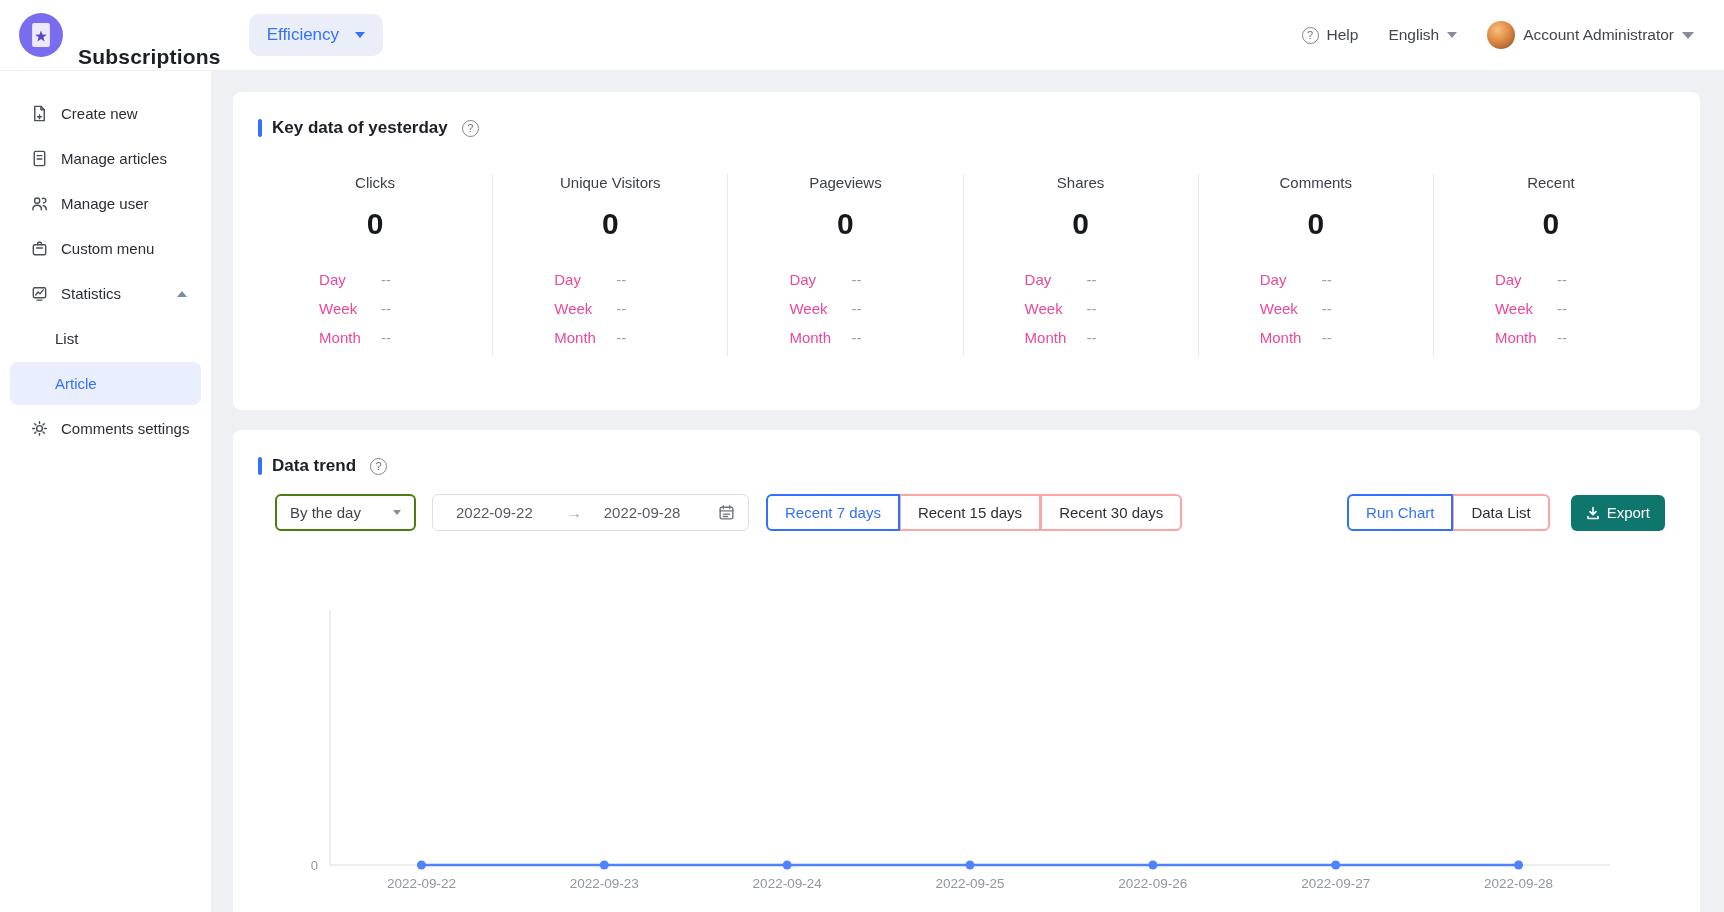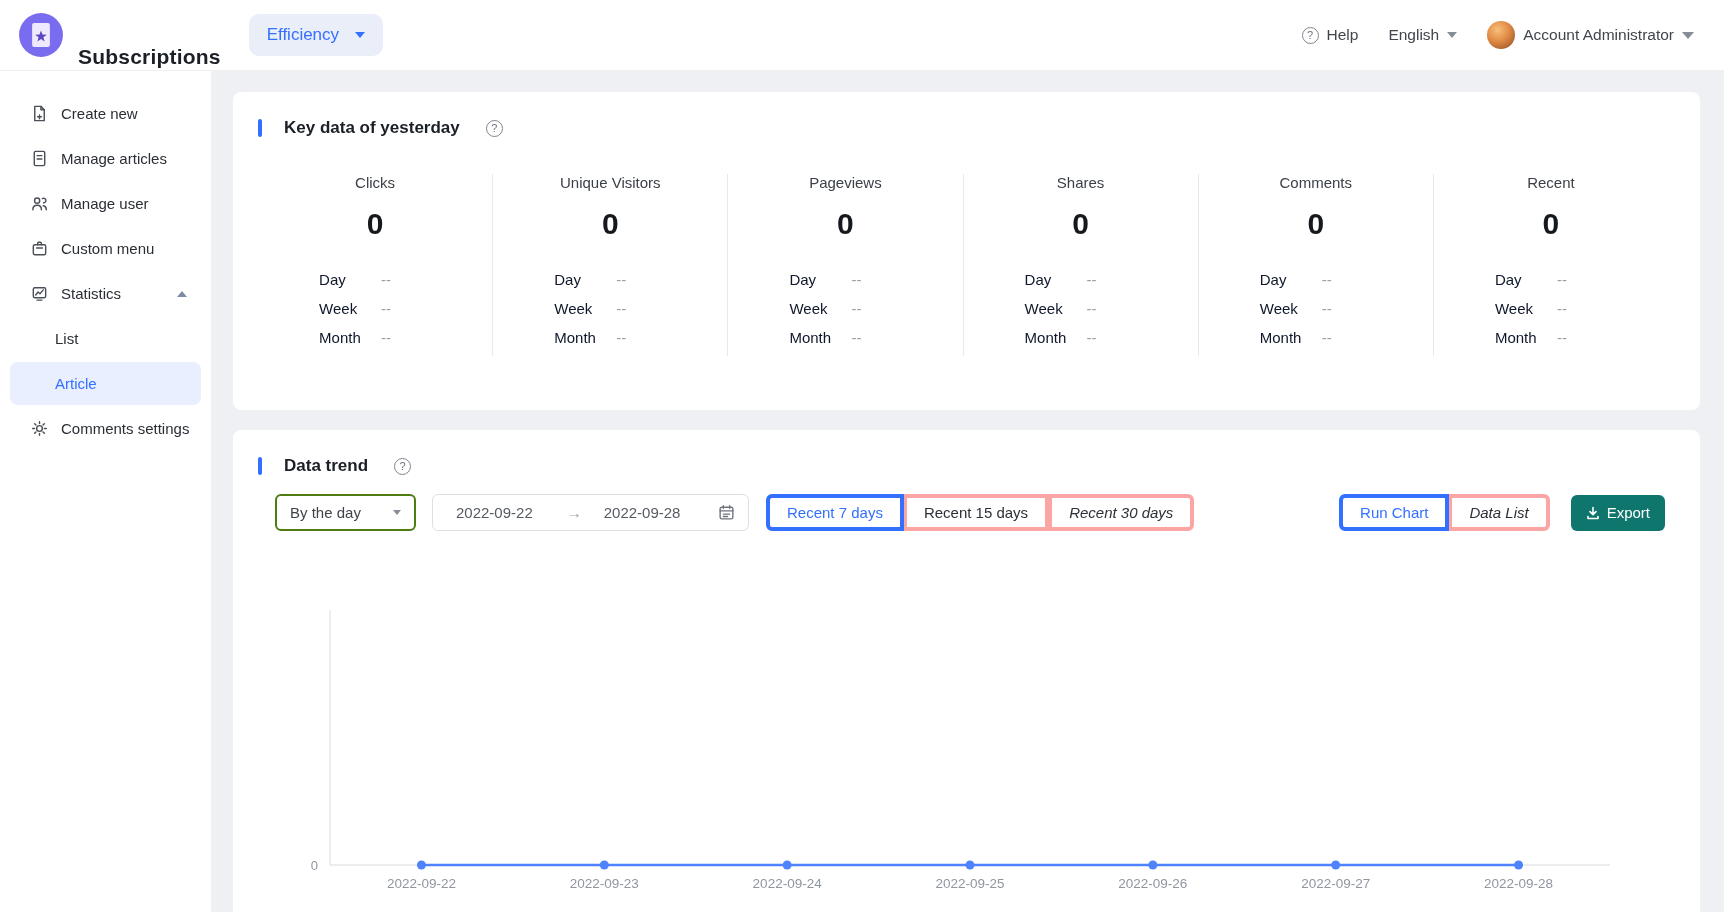--- a/index.html
+++ b/index.html
@@ -38,53 +38,53 @@
   .side-item.child { padding-left:45px; }
   .side-item.selected { background:#e9efff; color:var(--accent,#3370ff); font-weight:500; }
   .side-item .expand { margin-left:auto; margin-right:14px; }
 
   
   .main { position:absolute; left:212px; top:70px; right:0; bottom:0; background:#eef0f3;
           padding:22px 24px 0 21px; overflow:hidden; }
   .panel { background:#fff; border-radius:8px; }
   .panel.keydata { height:318px; padding:26px 32px 0 25px; margin-bottom:20px; }
   .panel.trend { height:510px; position:relative; padding-top:26px; overflow:hidden; }
-  .sec-title { display:flex; align-items:center; gap:22px; font-size:17px; font-weight:700; color:#1b1f26; }
+  .sec-title { display:flex; align-items:center; gap:10px; font-size:17px; font-weight:700; color:#1b1f26; }
   .panel.trend .sec-title { padding-left:25px; margin-bottom:18px; }
   .bar { width:4px; height:18px; border-radius:2px; background:var(--accent,#3370ff); }
   .sec-title .qcircle { margin-left:4px; font-weight:400; }
 
   
   .metrics { display:flex; margin-top:36px; }
   .metric { flex:1; text-align:center; border-right:1px solid #e7e9ed; padding-bottom:4px; }
   .metric:last-child { border-right:none; }
   .m-label { font-size:15px; color:#3c4047; }
   .m-value { font-size:30px; font-weight:700; color:#15181d; margin-top:16px; }
   .m-rows { width:112px; margin:24px auto 0; text-align:left; }
   .m-row { display:flex; height:29px; align-items:center; font-size:15px; }
-  .m-k { width:62px; color:#0f172a; }
+  .m-k { width:62px; color:#ec4899; }
   .m-v { color:#9ba0a8; }
 
   
   .controls { display:flex; justify-content:space-between; align-items:center; padding:0 35px 0 42px; }
   .ctrl-left, .ctrl-right { display:flex; align-items:center; }
   .select { width:141px; height:37px; border:2px solid #4d7c0f; border-radius:6px; background:#fff;
             display:flex; align-items:center; justify-content:space-between; padding:0 13px;
             font-family:inherit; font-size:15px; color:#3f444b; cursor:pointer; }
   .select .caret-down { border-left-width:4.5px; border-right-width:4.5px; border-top-width:5.5px; }
   .daterange { width:317px; height:37px; border:1px solid #dcdfe4; border-radius:6px; margin-left:16px;
                display:flex; align-items:center; padding:0 13px; font-size:15px; color:#565b63; cursor:pointer; }
   .daterange .d-start { margin-left:10px; }
   .daterange .d-arrow { margin:0 22px 0 34px; color:#9ba1a9; font-size:15px; }
   .daterange .cal { margin-left:auto; display:inline-flex; }
   .seg { display:flex; margin-left:17px; }
-  .seg .seg-btn { height:37px; padding:0 17px; background:#fff; border:4px solid #fca5a5; margin-left:-1px;
+  .seg .seg-btn { height:37px; padding:0 17px; background:#fff; border:2px solid #fca5a5; margin-left:-1px;
                   font-family:inherit; font-size:15px; color:#2c3037; cursor:pointer; position:relative; }
   .seg .seg-btn:first-child { border-radius:6px 0 0 6px; margin-left:0; }
-  .seg .seg-btn:last-child { border-radius:0 6px 6px 0;font-style:italic; }
+  .seg .seg-btn:last-child { border-radius:0 6px 6px 0; }
   .seg .seg-btn.active { color:var(--accent,#3370ff); border-color:var(--accent,#3370ff); z-index:1; }
   .export { margin-left:21px; height:36px; padding:0 15px; background:#0f766e; border:none; border-radius:6px;
             color:#fff; font-family:inherit; font-size:15px; display:flex; align-items:center; gap:7px; cursor:pointer; }
 
   
   .chart-wrap { position:absolute; left:40px; top:175px; }
   #trend-svg text { font-family:"Liberation Sans", sans-serif; }
 </style>
 </head>
 <body>

